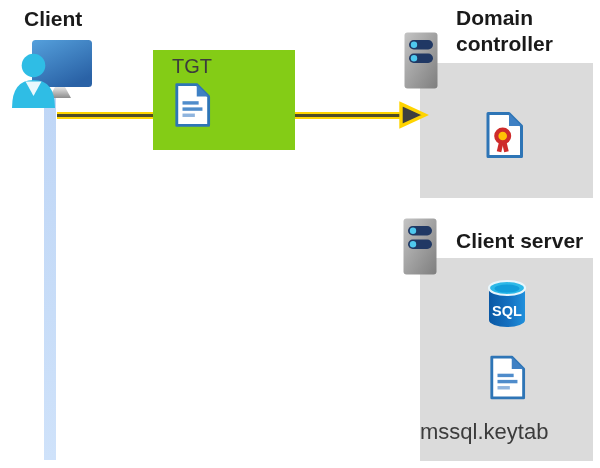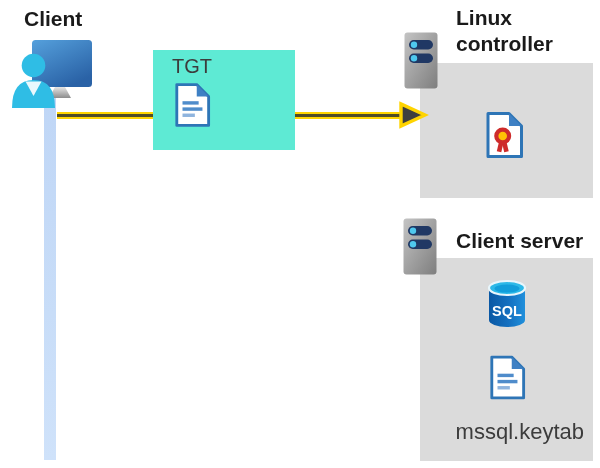--- a/index.html
+++ b/index.html
@@ -14,36 +14,36 @@
   }
   .small-label{font-size:20px;color:#3c3c3c;}
   
   .band{
     left:44px;top:94px;width:12px;height:366px;
     background:linear-gradient(180deg,#bfd6f6 0%,#c8ddf8 60%,#cfe2fa 100%);
     z-index:1;
   }
   
   .ticket-box{
-    left:153px;top:50px;width:142px;height:100px;background:#5eead4;z-index:2;
+    left:153px;top:50px;width:142px;height:100px;background:#84cc16;z-index:2;
   }
   .ticket-col{position:absolute;top:5px;width:60px;text-align:center;}
   .ticket-col .small-label{display:block;margin-bottom:4px;}
   
   .arrow-line{
     left:57px;top:112px;width:346px;height:7px;z-index:1;
     background:linear-gradient(180deg,#ffd400 0 32%,#514d26 32% 66%,#ffd400 66% 100%);
   }
   .arrow-head{left:397px;top:100px;z-index:3;}
   
   .server-box{background:#dbdbdb;z-index:1;}
   .dc-box{left:420px;top:63px;width:173px;height:135px;}
   .linux-box{left:420px;top:258px;width:173px;height:203px;}
   .keytab-label{
-    left:420px;top:419px;width:164px;text-align:right;
+    left:420px;top:419px;width:164px;text-align:left;
     font-size:22px;color:#3c3c3c;z-index:3;
   }
   .z2{z-index:2;}.z3{z-index:3;}
 </style>
 </head>
 <body>
 
 <div id="stage">
 
   <div class="abs heading" style="left:24px;top:6px;text-align:center;">Client</div>
@@ -80,21 +80,21 @@
       <svg width="38" height="46" viewBox="0 0 40 48">
         <path d="M4 2.5 H25 L37.5 15 V45.5 H4 Z" fill="#ffffff" stroke="#2e75b6" stroke-width="3" stroke-linejoin="round"></path>
         <path d="M25 2.5 L25 15 L37.5 15 Z" fill="#3e80c4"></path>
         <rect x="10" y="20" width="17" height="3.6" fill="#4f8ccb"></rect>
         <rect x="10" y="26.5" width="21" height="3.6" fill="#4f8ccb"></rect>
         <rect x="10" y="33" width="13" height="3.6" fill="#8fb4de"></rect>
       </svg>
     </div>
   </div>
 
-  <div class="abs heading" style="left:456px;top:5px;">Linux
+  <div class="abs heading" style="left:456px;top:5px;">Domain
 controller</div>
 
   <div class="abs server-box dc-box"></div>
 
   <svg class="abs z2" style="left:404px;top:32px;" width="34" height="57" viewBox="0 0 34 57">
     <defs>
       <linearGradient id="srv1" x1="0" y1="0" x2="1" y2="1">
         <stop offset="0" stop-color="#c4c4c4"></stop>
           <stop offset="1" stop-color="#7e7e7e"></stop>
       </linearGradient>

